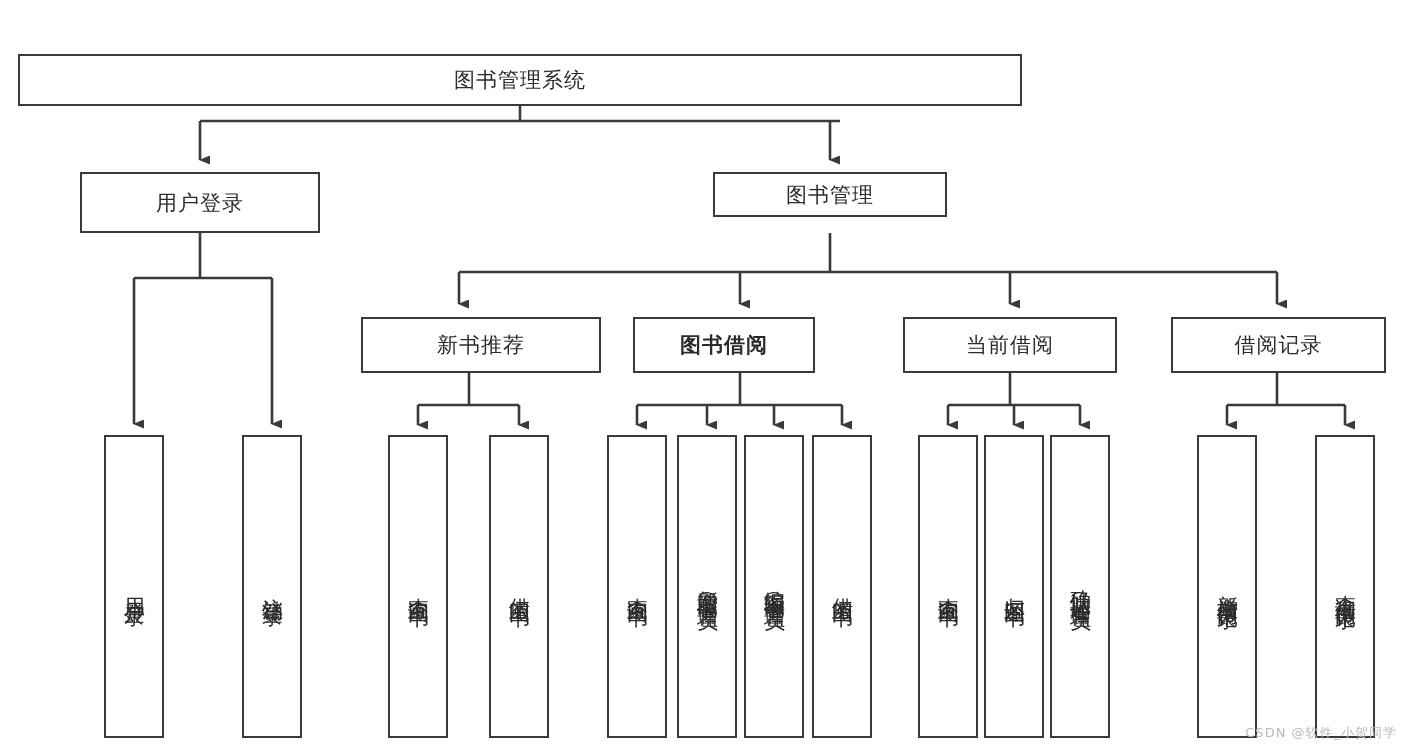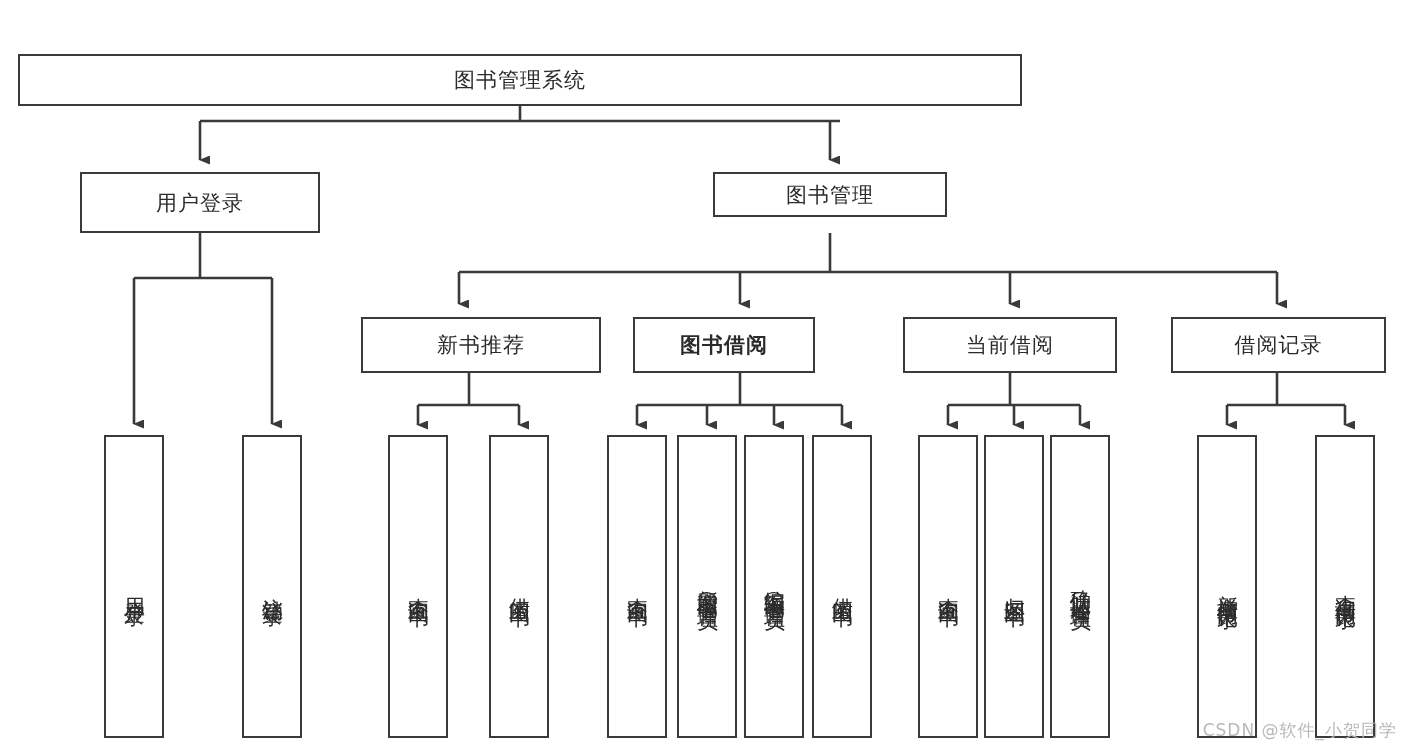--- a/index.html
+++ b/index.html
@@ -43,21 +43,21 @@
     text-orientation:upright;
     letter-spacing:3px;
     line-height:1;
     white-space:nowrap;
     text-align:center;
   }
   .watermark{
     position:absolute;
     right:8px;
     bottom:5px;
-    font-size:17px;
+    font-size:13px;
     color:#b9b9b9;
     letter-spacing:1px;
     white-space:nowrap;
     user-select:none;
   }
 </style>
 </head>
 <body>
 
 <div id="canvas">

